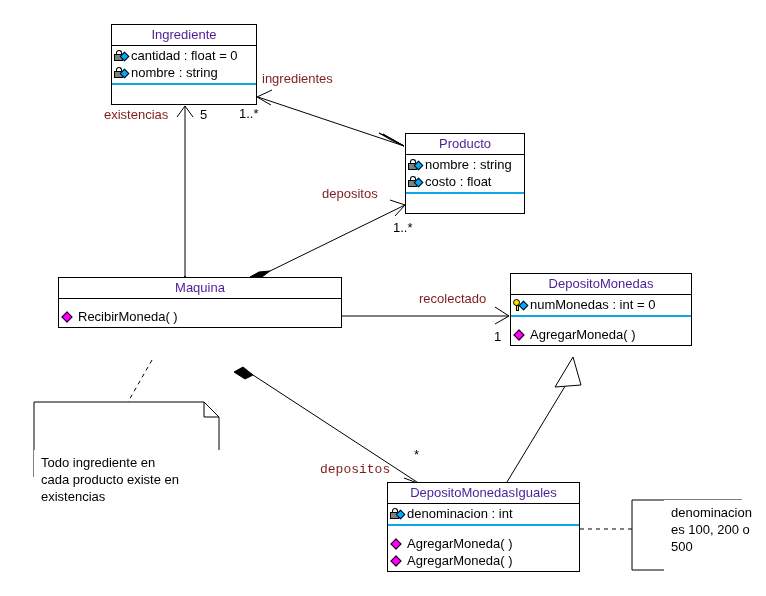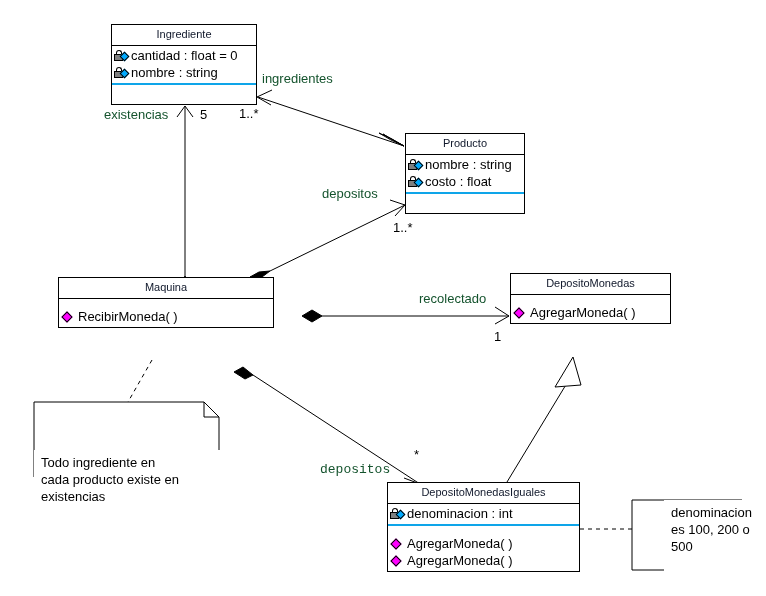--- a/index.html
+++ b/index.html
@@ -18,22 +18,22 @@
   }
   
   .uml-class {
     position: absolute;
     border: 1px solid #000000;
     background: #ffffff;
     box-sizing: border-box;
   }
   .uml-class .cls-name {
     text-align: center;
-    font-size: 11px;
-    color: #0f172a;
+    font-size: 13px;
+    color: #4c1d95;
     padding: 2px 4px 3px 4px;
     border-bottom: 1px solid #000000;
     line-height: 15px;
     white-space: nowrap;
   }
   .uml-class .cls-attrs {
     border-bottom: 2px solid #0ea5e9;
     padding: 1px 2px 2px 2px;
     min-height: 10px;
   }
@@ -135,21 +135,21 @@
     left: 7px;
     top: 4px;
     right: 4px;
     white-space: pre-line;
   }
 
   
   .edge-label {
     position: absolute;
     font-size: 13px;
-    color: #14532d;
+    color: #7f1d1d;
     white-space: nowrap;
     line-height: 15px;
   }
   .mult-label {
     position: absolute;
     font-size: 13px;
     color: #000000;
     white-space: nowrap;
     line-height: 15px;
   }
@@ -265,35 +265,45 @@
             <span class="dia"></span>
         </span>
         <span class="mtext">costo : float</span>
       </div>
     </div>
     <div class="cls-ops">
       <div class="empty-comp"></div>
     </div>
   </div>
 
-  <div class="uml-class" style="left:58px; top:277px; width:216px;">
+  <div class="uml-class" style="left:58px; top:277px; width:284px;">
     <div class="cls-name">Maquina</div>
     <div class="cls-ops">
       <div class="ops-pad"></div>
       <div class="member">
         <span class="icon-wrap ic-op">
           <span class="dia"></span>
         </span>
         <span class="mtext">RecibirMoneda( )</span>
       </div>
     </div>
   </div>
 
-  <div class="uml-class" style="left:510px; top:273px; width:161px;">
+  <div class="uml-class" style="left:510px; top:273px; width:182px;">
     <div class="cls-name">DepositoMonedas</div>
+    <div class="cls-attrs">
+      <div class="member">
+        <span class="icon-wrap ic-key">
+          <span class="kbow"></span>
+            <span class="kstem"></span>
+            <span class="dia"></span>
+        </span>
+        <span class="mtext">numMonedas : int = 0</span>
+      </div>
+    </div>
     <div class="cls-ops">
       <div class="ops-pad"></div>
       <div class="member">
         <span class="icon-wrap ic-op">
           <span class="dia"></span>
         </span>
         <span class="mtext">AgregarMoneda( )</span>
       </div>
     </div>
   </div>

